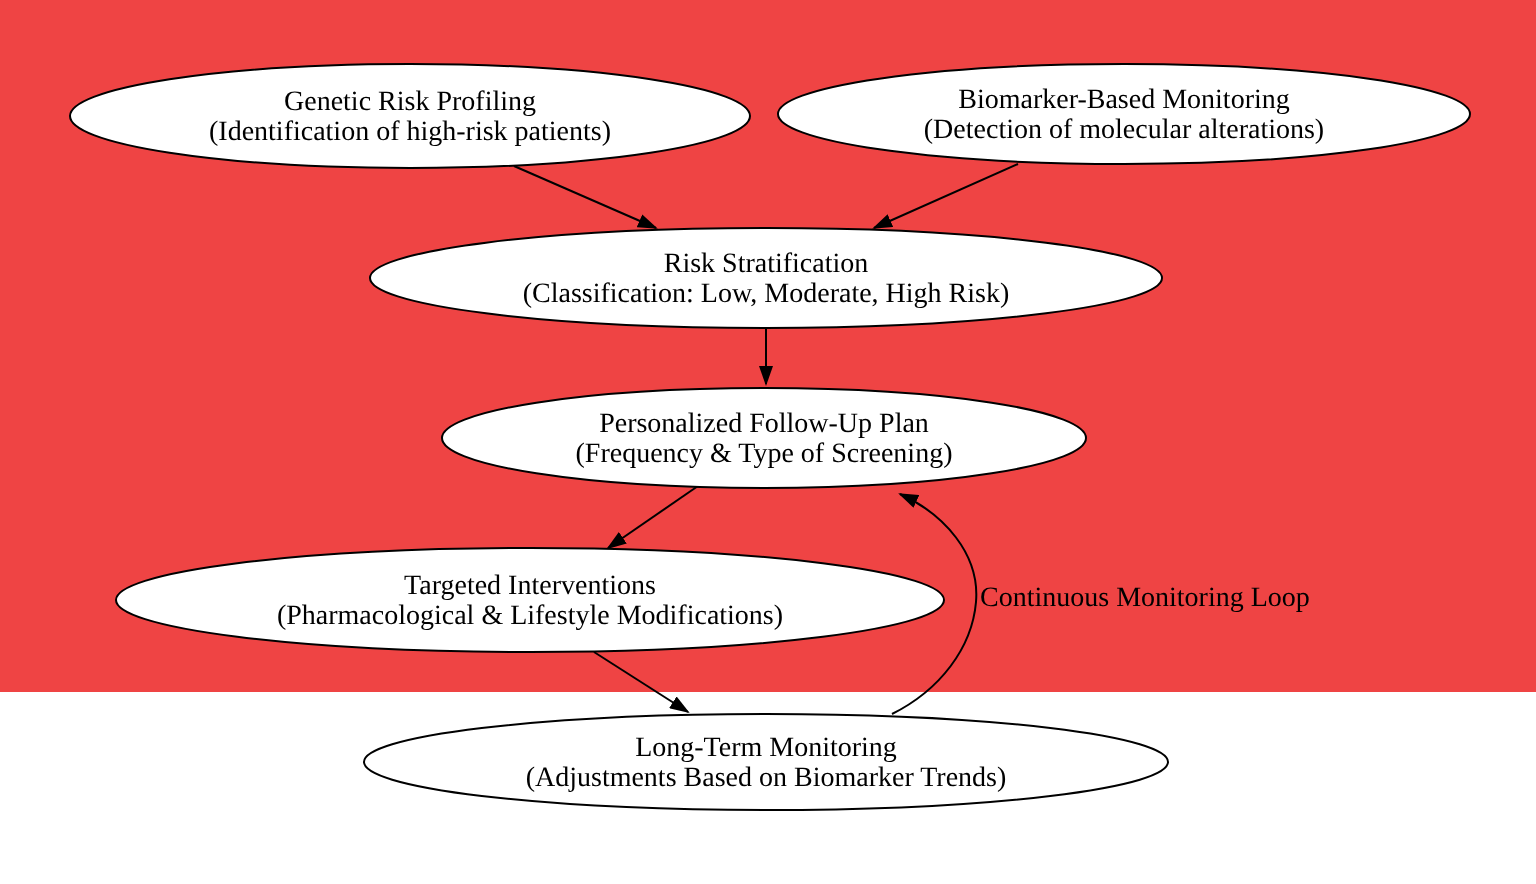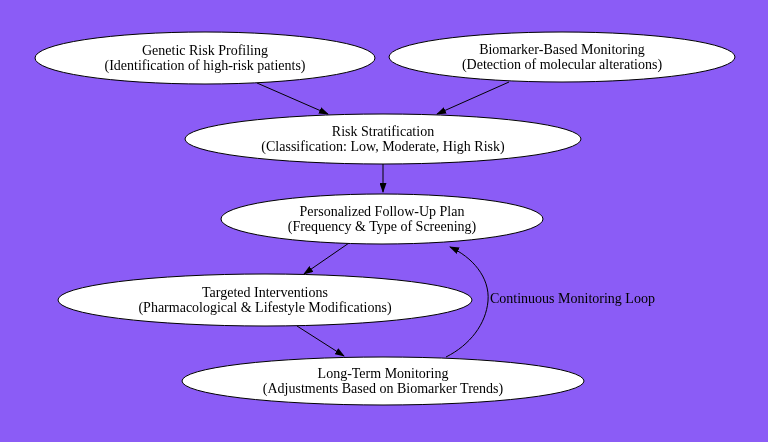--- a/index.html
+++ b/index.html
@@ -5,22 +5,22 @@
   html, body {
     margin: 0;
     padding: 0;
     background: #ffffff;
     width: 768px;
     height: 442px;
     overflow: hidden;
   }
   .canvas {
     width: 768px;
-    height: 442px;
-    background: #8b5cf6;
+    height: 346px;
+    background: #ef4444;
   }
   svg {
     display: block;
   }
   .node-ellipse {
     fill: #ffffff;
     stroke-width: 1;
   }
   .edge-path {
     fill: none;

